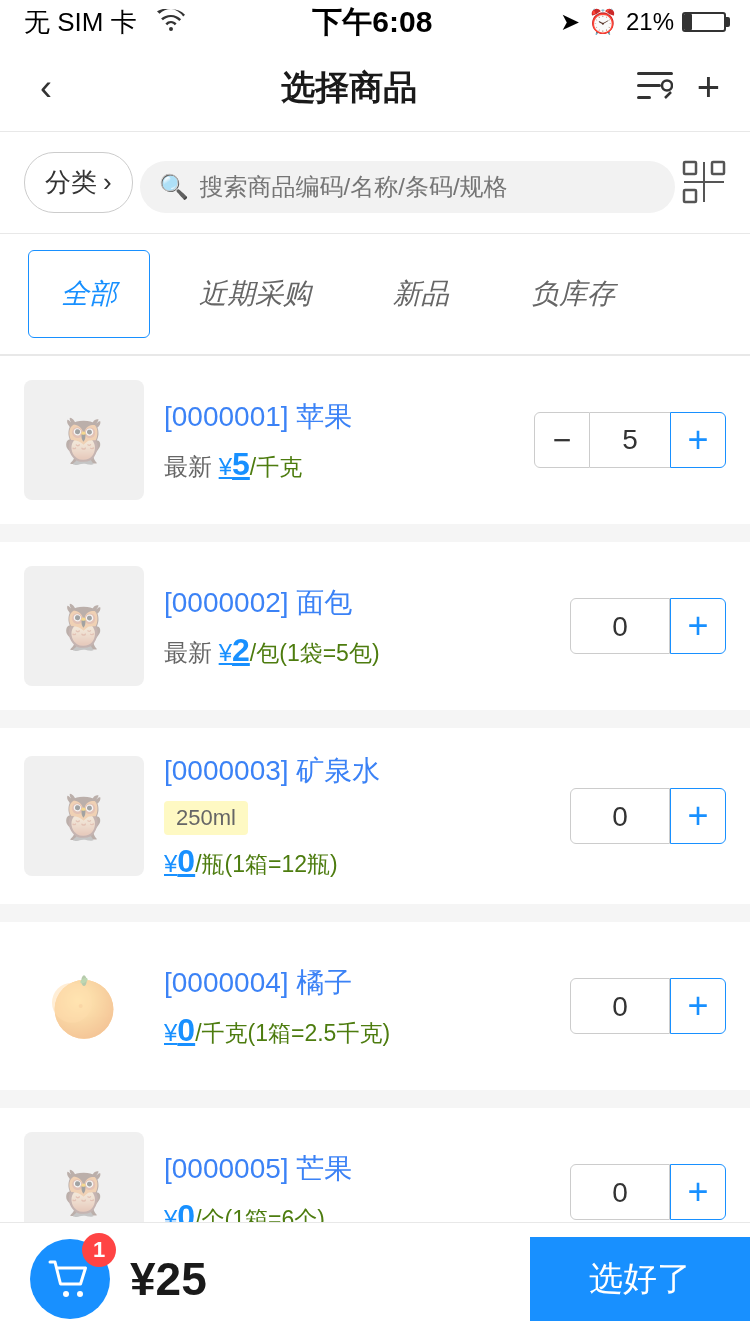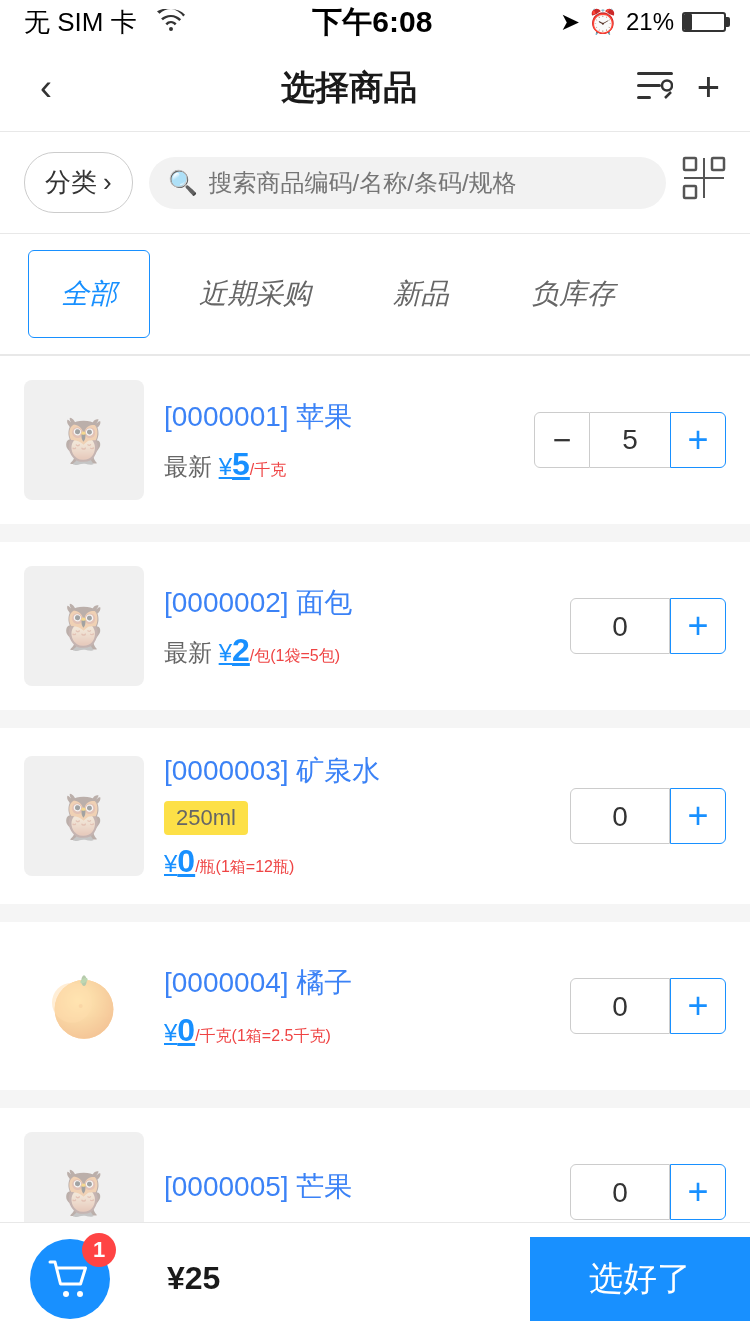--- a/index.html
+++ b/index.html
@@ -84,22 +84,22 @@
       font-size: 36px;
       color: #333;
       cursor: pointer;
     }
 
     
     .filter-bar {
       background: #fff;
       padding: 20px 24px;
       display: flex;
-      align-items: center;
-      gap: 16px;
+      align-items: flex-end;
+      gap: 7px;
       border-bottom: 1px solid #e8e8e8;
     }
     .category-btn {
       display: flex;
       align-items: center;
       gap: 6px;
       border: 1.5px solid #ccc;
       border-radius: 30px;
       padding: 12px 20px;
       font-size: 26px;
@@ -192,21 +192,21 @@
     }
     .product-name {
       font-size: 28px;
       color: #3b82f6;
       font-weight: 500;
       margin-bottom: 10px;
     }
     .product-spec {
       font-size: 22px;
       color: #666;
-      background: #fde047;
+      background: #fef9c3;
       display: inline-block;
       padding: 4px 12px;
       border-radius: 4px;
       margin-bottom: 8px;
     }
     .product-price {
       font-size: 24px;
       color: #666;
     }
     .price-label {
@@ -216,22 +216,22 @@
       color: #1890ff;
       text-decoration: underline;
     }
     .price-value {
       color: #1890ff;
       font-size: 32px;
       font-weight: bold;
       text-decoration: underline;
     }
     .price-unit {
-      color: #ef4444;
-      font-size: 16px;
+      color: #4d7c0f;
+      font-size: 23px;
     }
 
     
     .qty-control {
       display: flex;
       align-items: center;
       gap: 0;
       flex-shrink: 0;
     }
     .qty-btn {
@@ -320,24 +320,23 @@
       border-radius: 50%;
       width: 34px;
       height: 34px;
       font-size: 22px;
       display: flex;
       align-items: center;
       justify-content: center;
       font-weight: bold;
     }
     .cart-total {
-      font-size: 32px;
+      font-size: 46px;
       font-weight: bold;
       color: #1a1a1a;
-      margin-left: 37px;
     }
     .confirm-btn {
       width: 220px;
       height: 84px;
       background: #1890ff;
       color: #fff;
       font-size: 34px;
       font-weight: 500;
       display: flex;
       align-items: center;
@@ -517,20 +516,23 @@
   <div class="divider"></div>
 
   <div class="product-item">
     <div class="product-image">
       <svg viewBox="0 0 80 80" fill="none">
           <text x="50%" y="56%" dominant-baseline="middle" text-anchor="middle" font-size="44" fill="#aaa">🦉</text>
         </svg>
     </div>
     <div class="product-info">
       <div class="product-name">[0000005] 芒果</div>
+      <div class="product-price">
+        <span class="price-yuan">¥</span><span class="price-value">0</span><span class="price-unit">/个(1箱=6个)</span>
+      </div>
     </div>
     <div class="qty-control">
       <div class="qty-value-box">0</div>
       <div class="qty-btn plus" style="border-radius:0 6px 6px 0;">+</div>
     </div>
   </div>
 
   <div class="divider"></div>
 
   <div class="product-item">

